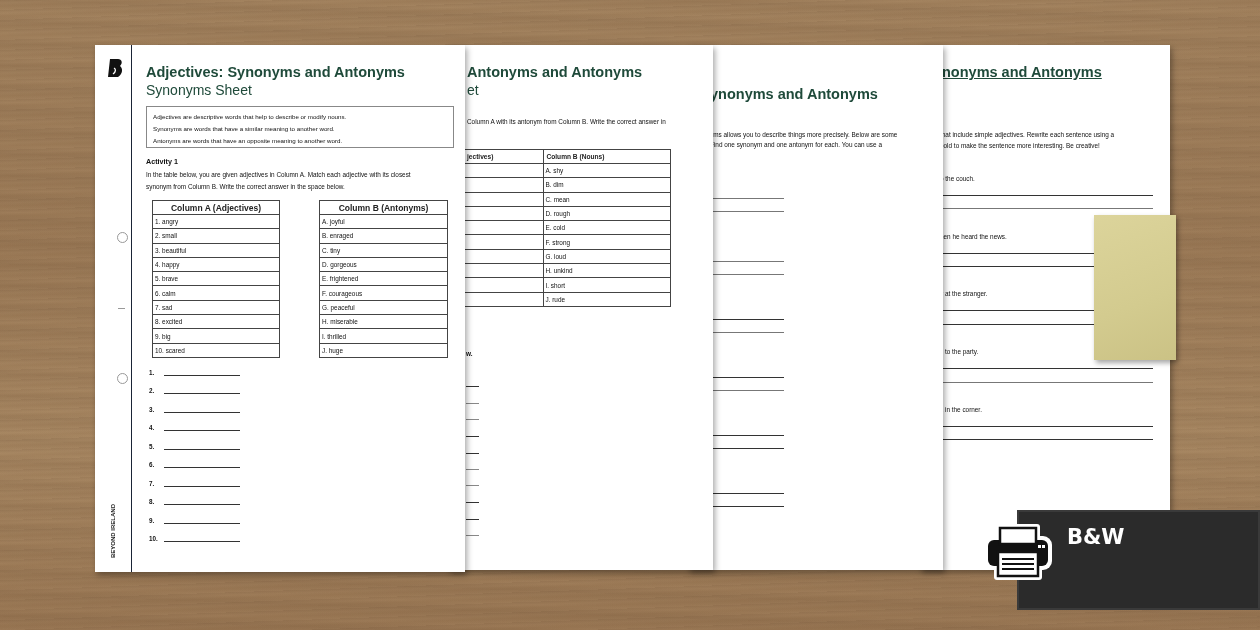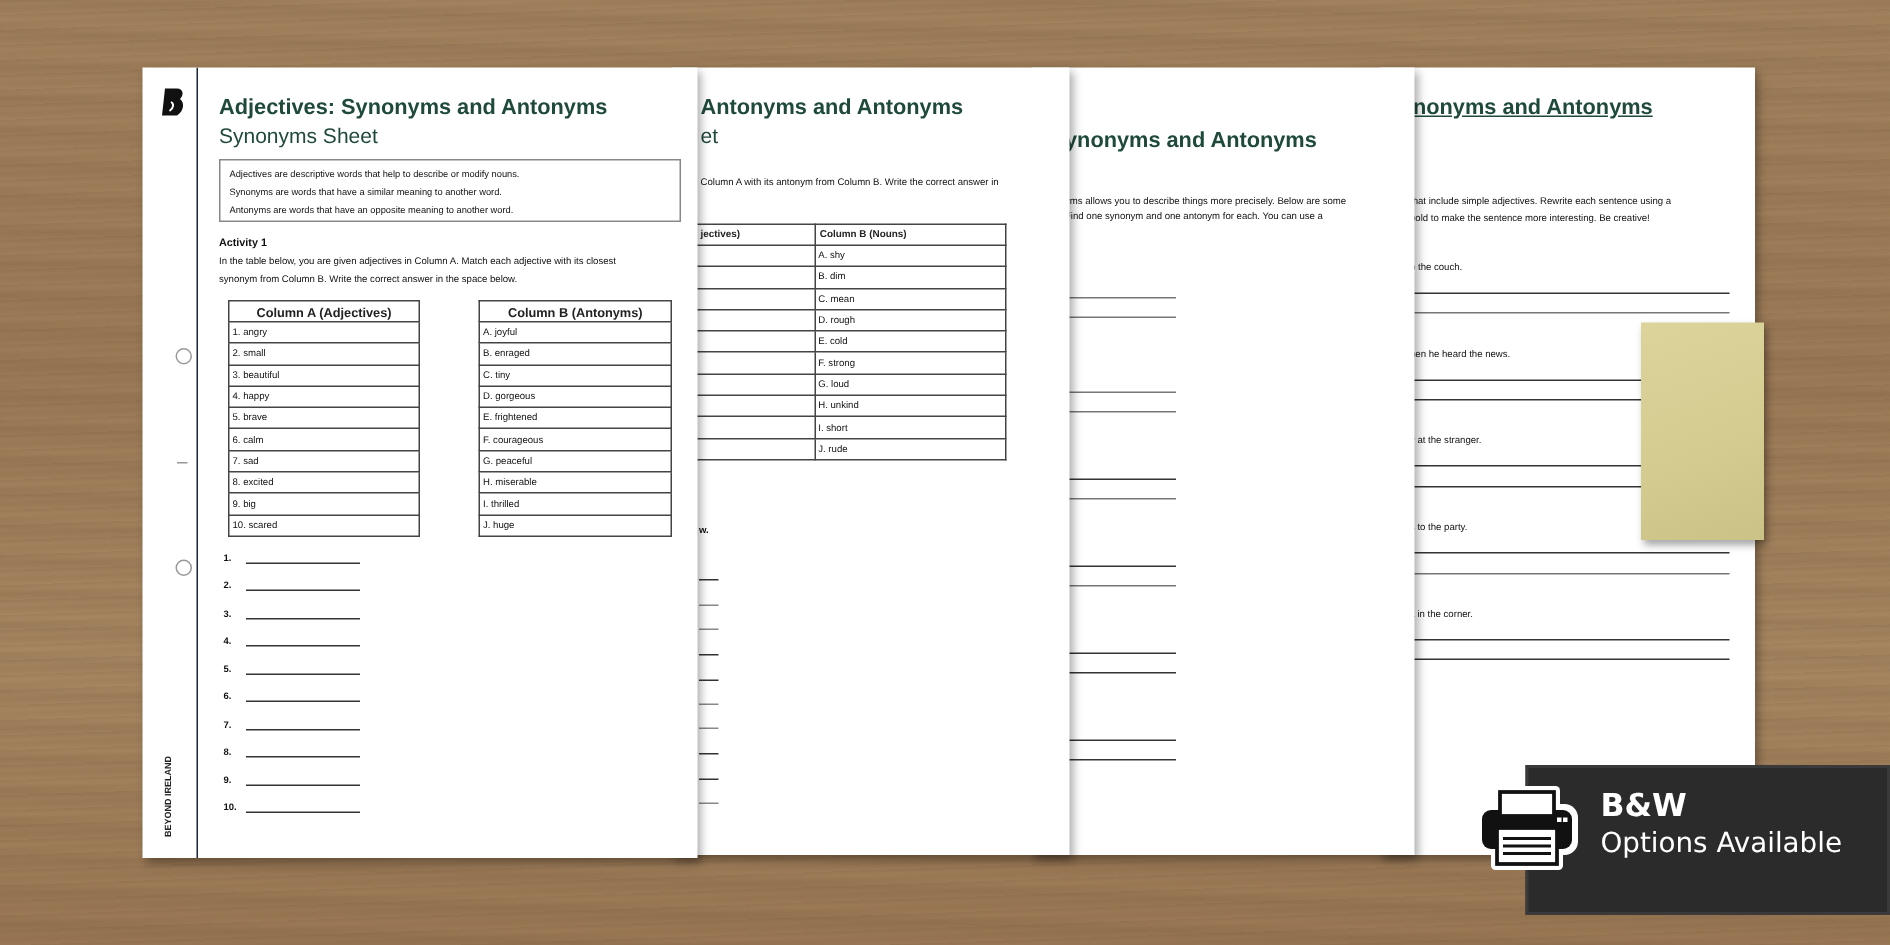--- a/index.html
+++ b/index.html
@@ -328,21 +328,20 @@
   <div class="answer-row" style="top:490px;">
       <span class="num">10.</span>
       <span class="line"></span>
     </div>
 </div>
 
 <div class="sticky"></div>
 
 <div class="badge">
   <div class="b1">B&amp;W</div>
-  <div class="b2">Options Available</div>
 </div>
 <svg class="printer" viewBox="0 0 72 60">
 
   <rect x="14" y="2" width="44" height="22" rx="3" fill="#fff"></rect>
   <rect x="2" y="14" width="68" height="34" rx="9" fill="#fff"></rect>
   <rect x="12" y="30" width="48" height="28" rx="3" fill="#fff"></rect>
 
   <rect x="6" y="18" width="60" height="26" rx="6" fill="#111"></rect>
   <rect x="18" y="6" width="36" height="16" fill="#fff" stroke="#111" stroke-width="2.5"></rect>
   <rect x="16" y="30" width="40" height="24" fill="#fff" stroke="#111" stroke-width="2.5"></rect>

